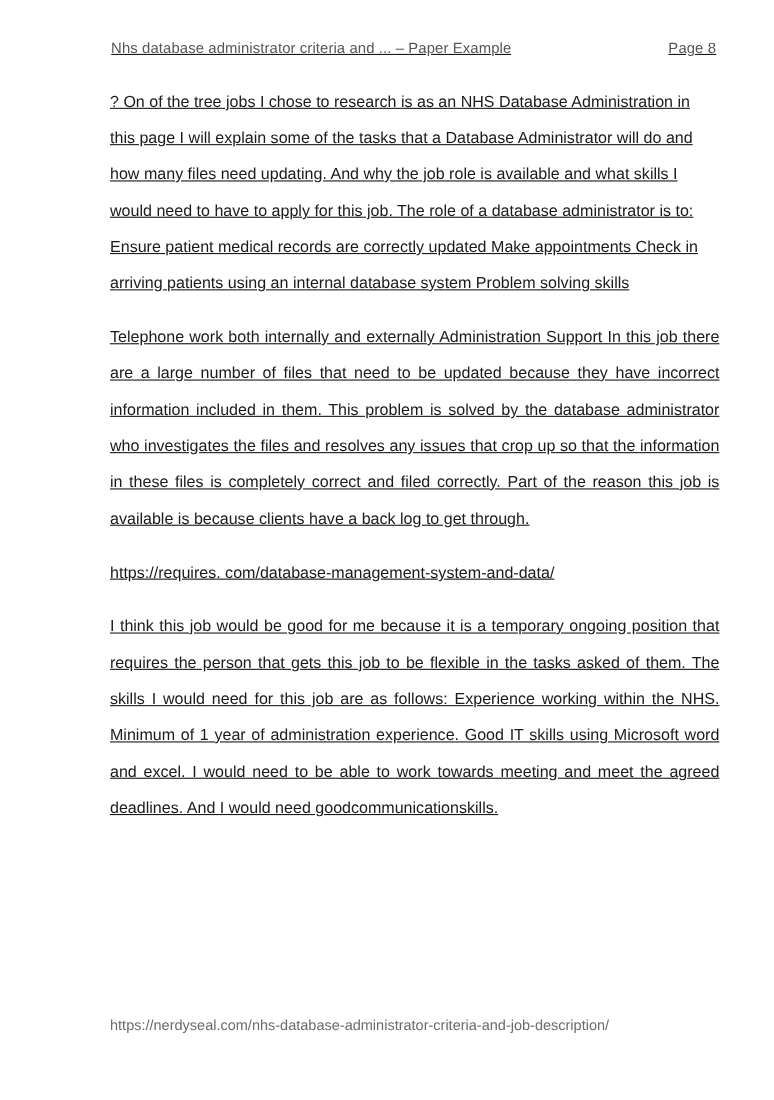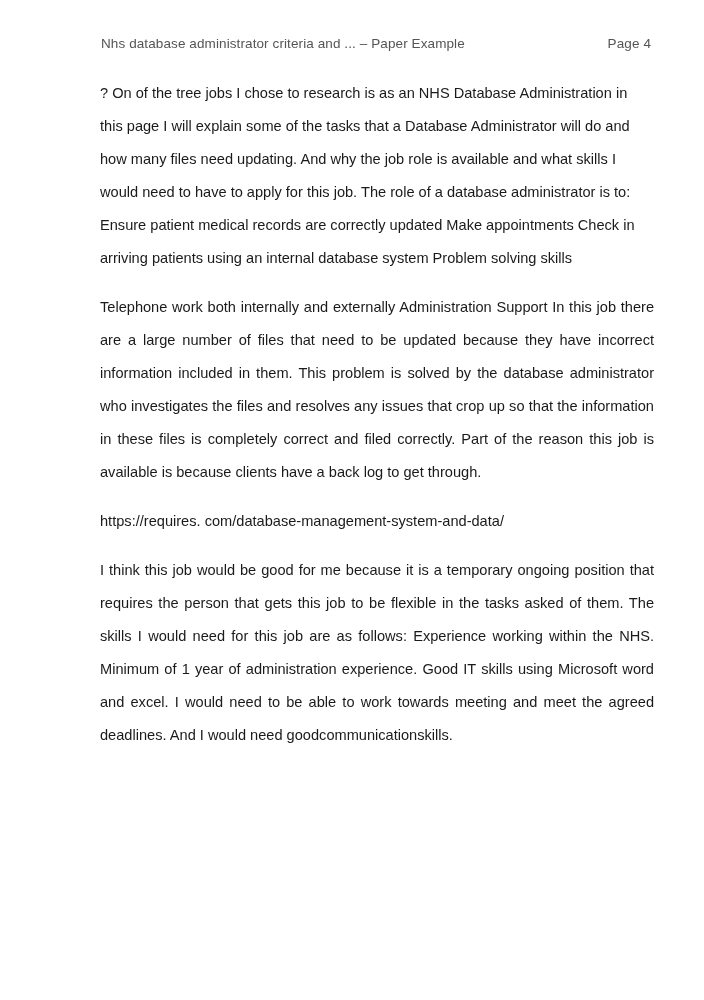--- a/index.html
+++ b/index.html
@@ -14,20 +14,21 @@
     color: #1a1a1a;
     position: relative;
     overflow: hidden;
   }
   .page {
     width: 704px;
     height: 1000px;
     box-sizing: border-box;
     padding: 36px 50px 0 100px;
     position: relative;
+    text-decoration: underline;
   }
   .header {
     display: flex;
     align-items: baseline;
     justify-content: space-between;
     font-size: 13.5px;
     color: #555555;
     padding-left: 1px;
     padding-right: 1px;
     margin-bottom: 26px;
@@ -81,24 +82,27 @@
     word-break: break-word;
   }
 </style>
 </head>
 <body>
 
 <div class="page">
 
   <div class="header">
     <div class="header-title">Nhs database administrator criteria and ... – Paper Example</div>
-    <div class="header-page">Page 4</div>
+    <div class="header-page">Page 8</div>
   </div>
 
   <div class="content">
     <p class="para left">? On of the tree jobs I chose to research is as an NHS Database Administration in this page I will explain some of the tasks that a Database Administrator will do and how many files need updating. And why the job role is available and what skills I would need to have to apply for this job. The role of a database administrator is to: Ensure patient medical records are correctly updated Make appointments Check in arriving patients using an internal database system Problem solving skills</p>
     <p class="para justify">Telephone work both internally and externally Administration Support In this job there are a large number of files that need to be updated because they have incorrect information included in them. This problem is solved by the database administrator who investigates the files and resolves any issues that crop up so that the information in these files is completely correct and filed correctly. Part of the reason this job is available is because clients have a back log to get through.</p>
     <p class="link-para">https://requires. com/database-management-system-and-data/</p>
     <p class="para justify">I think this job would be good for me because it is a temporary ongoing position that requires the person that gets this job to be flexible in the tasks asked of them. The skills I would need for this job are as follows: Experience working within the NHS. Minimum of 1 year of administration experience. Good IT skills using Microsoft word and excel. I would need to be able to work towards meeting and meet the agreed deadlines. And I would need goodcommunicationskills.</p>
   </div>
 
+  <div class="footer">
+    <span>https://nerdyseal.com/nhs-database-administrator-criteria-and-job-description/</span>
+  </div>
 
 </div>
 
 </body></html>

